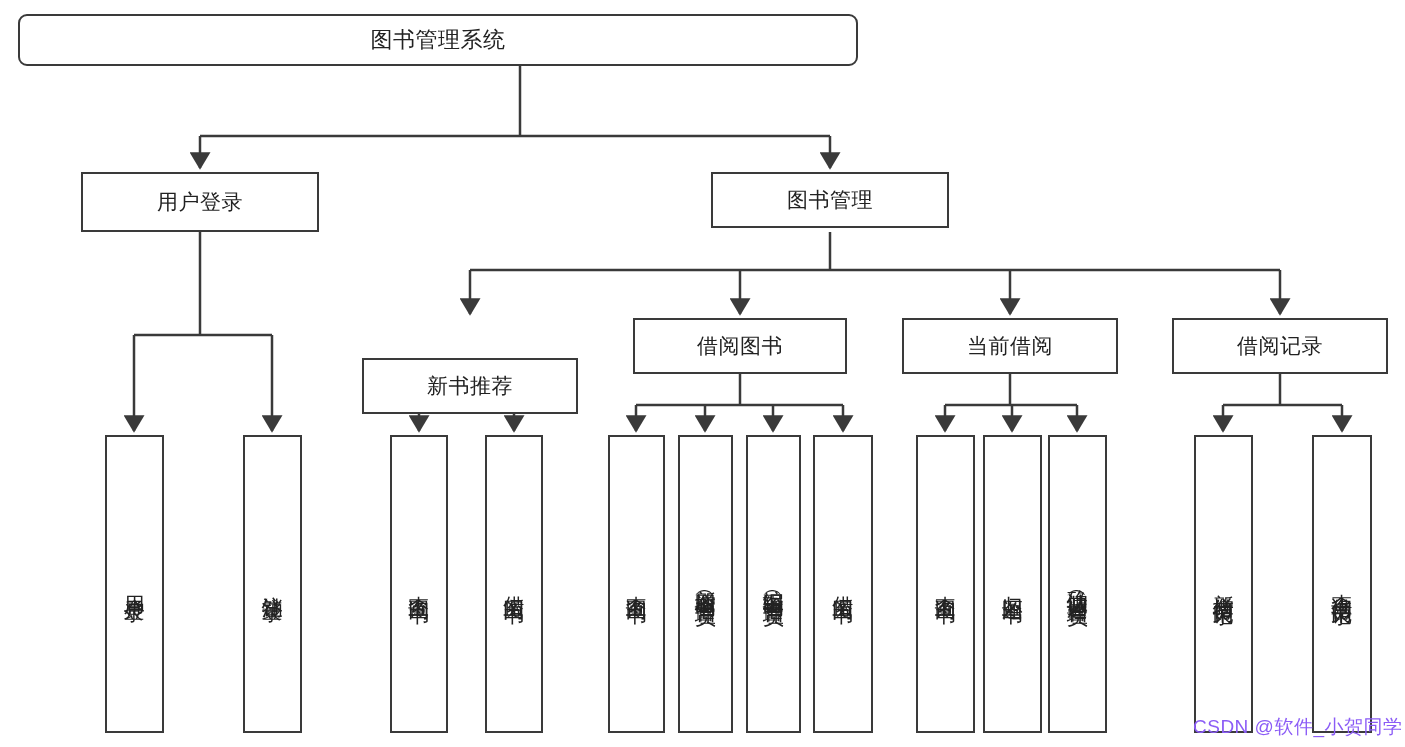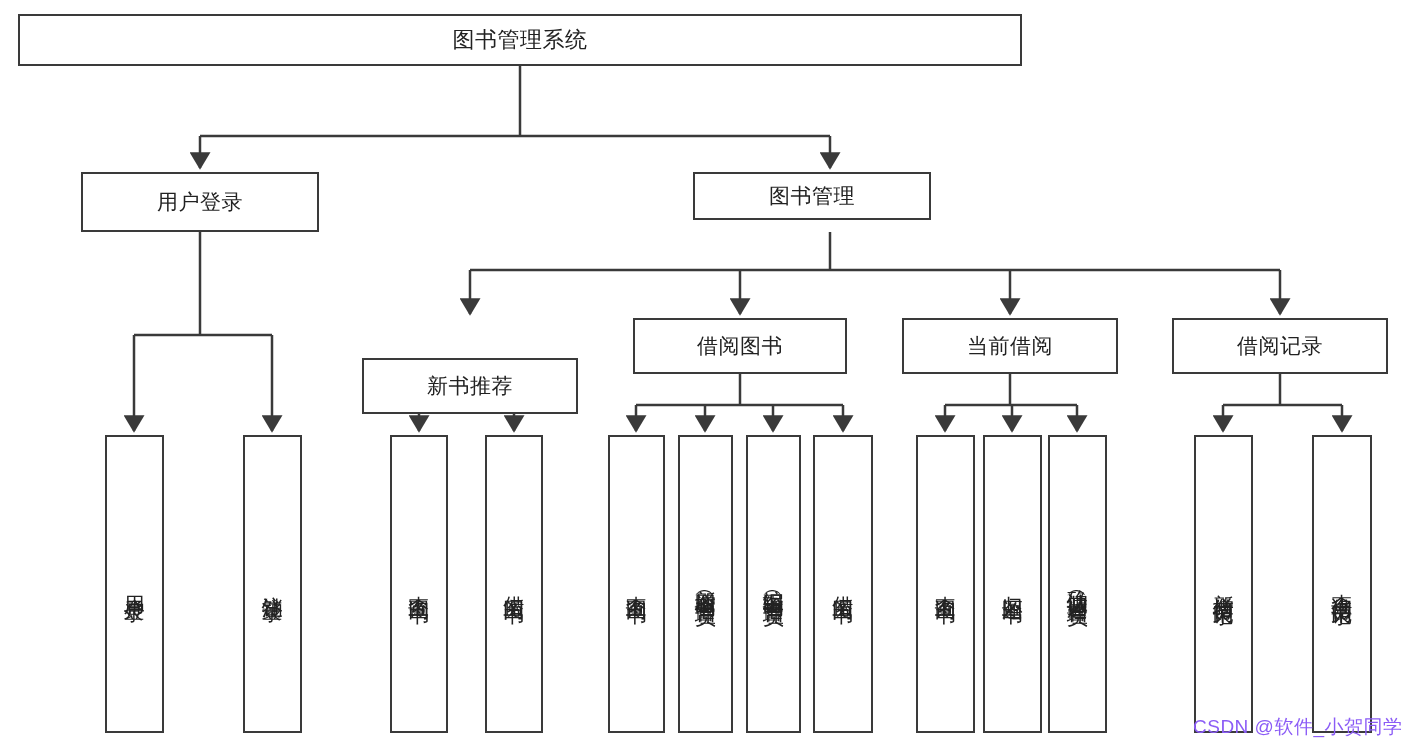--- a/index.html
+++ b/index.html
@@ -111,28 +111,28 @@
       <path d="M 1012 405 L 1012 431" marker-end="url(#arrow)"></path>
       <path d="M 1077 405 L 1077 431" marker-end="url(#arrow)"></path>
 
       <path d="M 1280 374 L 1280 405"></path>
       <path d="M 1223 405 L 1342 405"></path>
       <path d="M 1223 405 L 1223 431" marker-end="url(#arrow)"></path>
       <path d="M 1342 405 L 1342 431" marker-end="url(#arrow)"></path>
     </g>
   </svg>
 
-  <div class="node root horiz" style="left:18px; top:14px; width:1004px; height:52px;">
+  <div class="node root horiz" style="left:18px; top:14px; width:840px; height:52px;border-radius:9px;">
     <span>图书管理系统</span>
   </div>
 
   <div class="node horiz" style="left:81px; top:172px; width:238px; height:60px;">
     <span>用户登录</span>
   </div>
-  <div class="node horiz" style="left:693px; top:172px; width:238px; height:48px;">
+  <div class="node horiz" style="left:711px; top:172px; width:238px; height:56px;">
     <span>图书管理</span>
   </div>
 
   <div class="node horiz" style="left:362px; top:318px; width:216px; height:56px;margin-top:40px;">
     <span>新书推荐</span>
   </div>
   <div class="node horiz" style="left:633px; top:318px; width:214px; height:56px;">
     <span>借阅图书</span>
   </div>
   <div class="node horiz" style="left:902px; top:318px; width:216px; height:56px;justify-content:center;">

